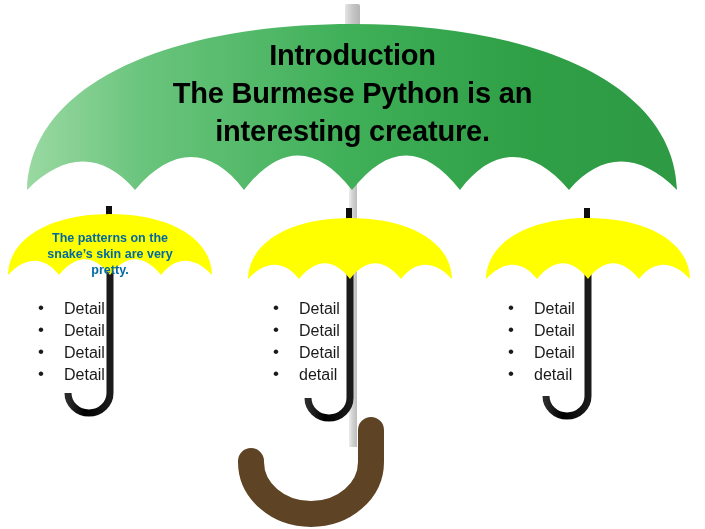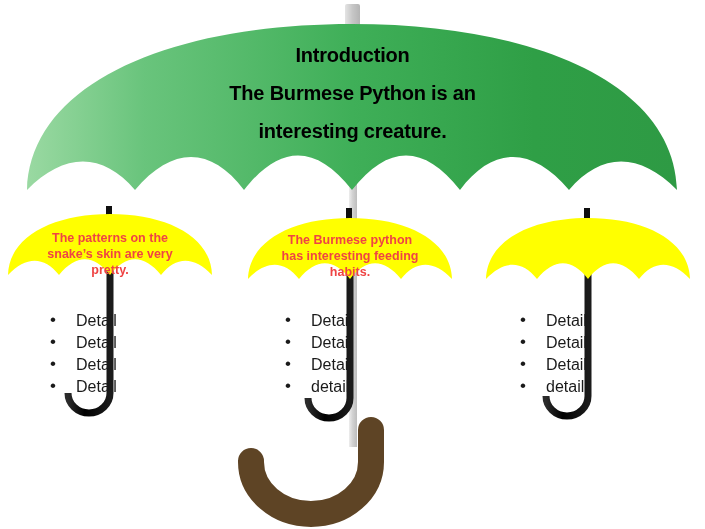--- a/index.html
+++ b/index.html
@@ -34,46 +34,46 @@
 
   
   .main-title {
     position: absolute;
     left: 150px;
     top: 36px;
     width: 405px;
     text-align: center;
     font-family: "Liberation Sans", sans-serif;
     font-weight: bold;
-    font-size: 20px;
+    font-size: 29px;
     line-height: 38px;
     color: #000000;
     letter-spacing: -0.2px;
     white-space: pre-line;
   }
 
   
   .cap {
     position: absolute;
     text-align: center;
     font-family: "Liberation Sans", sans-serif;
     font-weight: bold;
     font-size: 12.5px;
     line-height: 16px;
-    color: #ef4444;
+    color: #0369a1;
     white-space: pre-line;
   }
   .cap-1 { left: 30px;  top: 230px; width: 160px; }
   .cap-2 { left: 265px; top: 232px; width: 170px; }
   .cap-3 { left: 498px; top: 232px; width: 172px; }
 
   
   .bullets {
     position: absolute;
-    margin: 12px;
+    margin: 0;
     padding: 0;
     list-style: none;
     font-family: "Liberation Sans", sans-serif;
     font-size: 16px;
     line-height: 22px;
     color: #1a1a1a;
   }
   .bullets li {
     position: relative;
     padding-left: 34px;
@@ -196,23 +196,20 @@
   </svg>
 
   <div class="main-title">Introduction
 The Burmese Python is an
 interesting creature.</div>
 
   <div class="cap cap-1">The patterns  on the
 snake’s  skin  are very
 pretty.</div>
 
-  <div class="cap cap-2">The Burmese python
-has interesting  feeding
-habits.</div>
 
 
   <ul class="bullets b1">
     <li>Detail</li>
     <li>Detail</li>
     <li>Detail</li>
     <li>Detail</li>
   </ul>
 
   <ul class="bullets b2">

